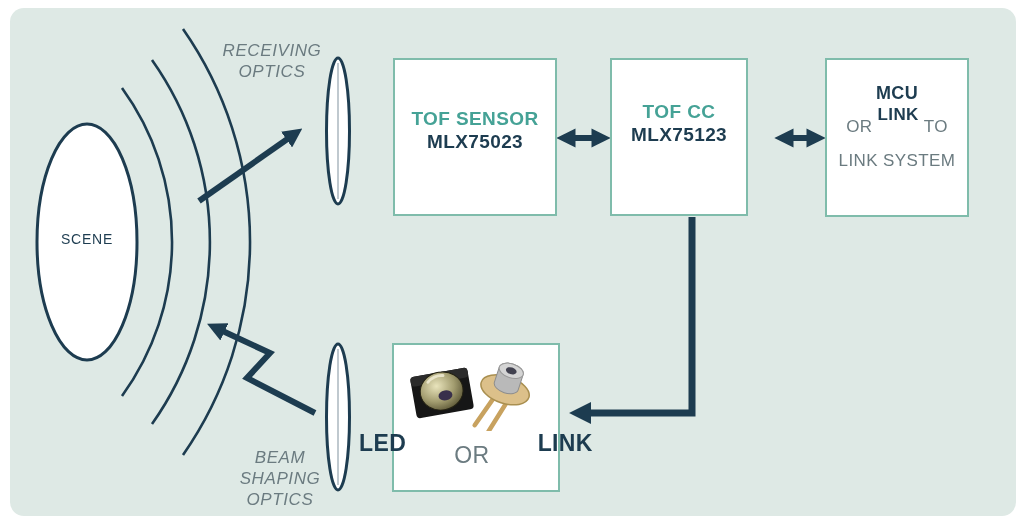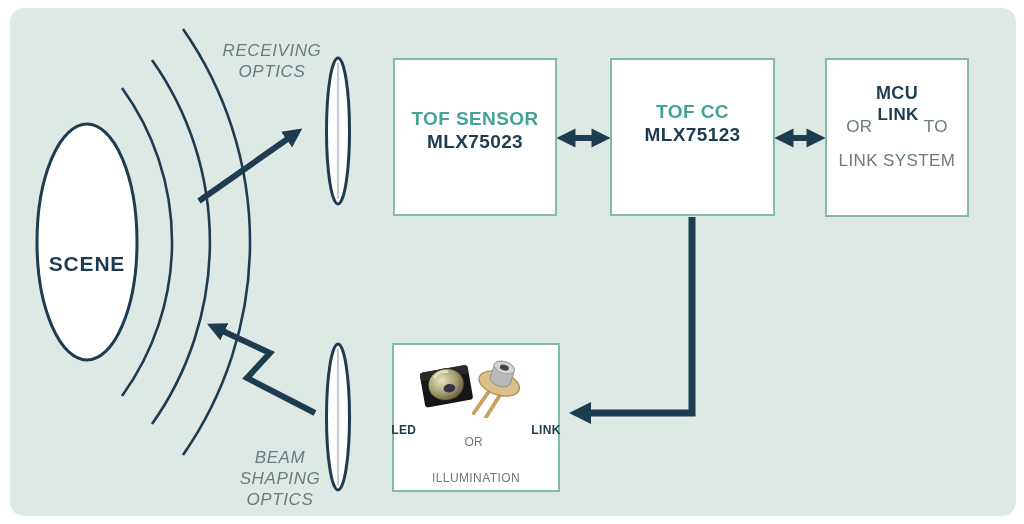--- a/index.html
+++ b/index.html
@@ -13,23 +13,23 @@
   .box{position:absolute;background:#ffffff;border:2.5px solid #7fbcab;box-sizing:border-box;
     display:flex;flex-direction:column;justify-content:center;text-align:center;}
   .box .title{color:#45a296;font-weight:bold;font-size:19px;line-height:23px;letter-spacing:0.4px;}
   .box .part{color:#1d3c50;font-weight:bold;font-size:19px;line-height:23px;letter-spacing:0.4px;}
   .mixed{display:flex;flex-direction:row;justify-content:center;gap:5px;}
   .navy-b{color:#1d3c50;font-weight:bold;}
   .gray-r{color:#6b7b80;font-weight:normal;margin-top:12px;}
   #mcu-box{font-size:17px;line-height:21.5px;letter-spacing:0.4px;}
   #mcu-box .l1{font-size:18px;}
   #illum-box{justify-content:flex-start;padding-top:6px;}
-  #illum-box .txt{font-size:12px;line-height:24px;letter-spacing:0.4px;gap:48px;}
-  #scene-label{position:absolute;color:#1d3c50;font-weight:bold;font-size:21px;
-    letter-spacing:0.8px;text-align:center;margin-top:21px;}
+  #illum-box .txt{font-size:23px;line-height:24px;letter-spacing:0.4px;gap:48px;}
+  #scene-label{position:absolute;color:#1d3c50;font-weight:normal;font-size:14px;
+    letter-spacing:0.8px;text-align:center;}
 </style>
 </head>
 <body>
 
 <div id="stage">
   <div id="panel"></div>
 
   <svg class="diagram" viewBox="0 0 1024 524">
     <defs>
       <marker id="ah" viewBox="0 0 10 10" refX="6" refY="5" markerWidth="3.2" markerHeight="3.2" orient="auto-start-reverse">
@@ -81,21 +81,21 @@
     <div>BEAM</div>
     <div>SHAPING</div>
     <div>OPTICS</div>
   </div>
 
   <div class="box" style="left:393px;top:58px;width:164px;height:158px;padding-bottom:14px;">
     <div class="title">TOF SENSOR</div>
     <div class="part">MLX75023</div>
   </div>
 
-  <div class="box" style="left:610px;top:58px;width:165px;height:158px;padding-bottom:28px;">
+  <div class="box" style="left:610px;top:58px;width:138px;height:158px;padding-bottom:28px;">
     <div class="title">TOF CC</div>
     <div class="part">MLX75123</div>
   </div>
 
   <div class="box" id="mcu-box" style="left:825px;top:58px;width:144px;height:159px;padding-bottom:21px;">
     <div class="l1 navy-b">MCU</div>
     <div class="mixed">
       <span class="gray-r">OR</span>
       <span class="navy-b">LINK</span>
       <span class="gray-r">TO</span>
@@ -121,15 +121,14 @@
         <path d="M-12.5 -17 a12.5 7 0 0 1 25 0 l0 16 a12.5 7 0 0 1 -25 0 z" fill="#b9b9b9" stroke="#8d8d8d" stroke-width="1"></path>
         <ellipse cx="0" cy="-17" rx="12.5" ry="7" fill="#d4d4d4" stroke="#9a9a9a" stroke-width="1"></ellipse>
         <ellipse cx="0" cy="-17" rx="5.5" ry="3.4" fill="#41414f"></ellipse>
       </g>
     </svg>
     <div class="mixed txt">
       <span class="navy-b">LED</span>
       <span class="gray-r">OR</span>
       <span class="navy-b">LINK</span>
     </div>
-    <div class="gray-r txt">ILLUMINATION</div>
   </div>
 </div>
 
 </body></html>

